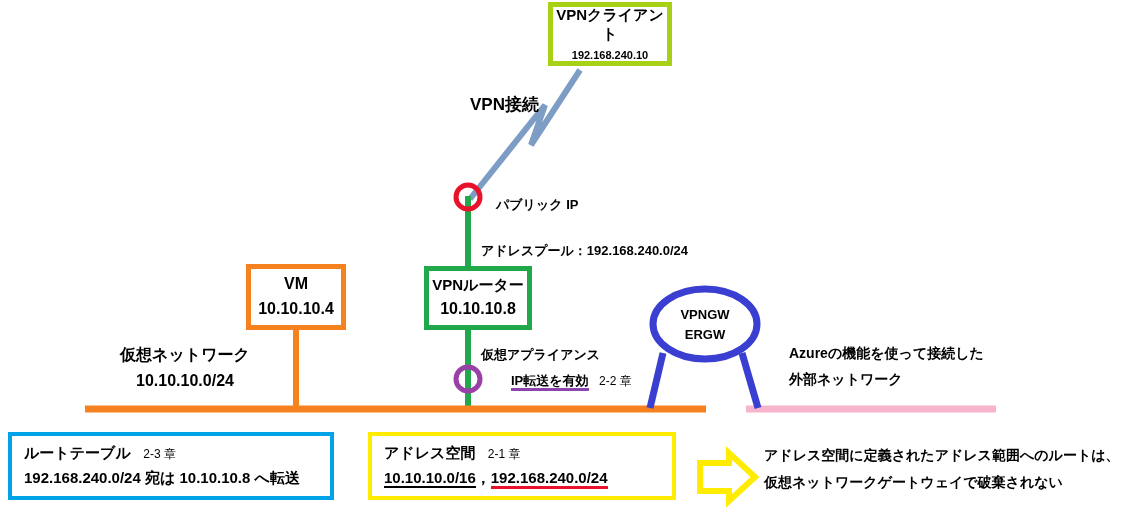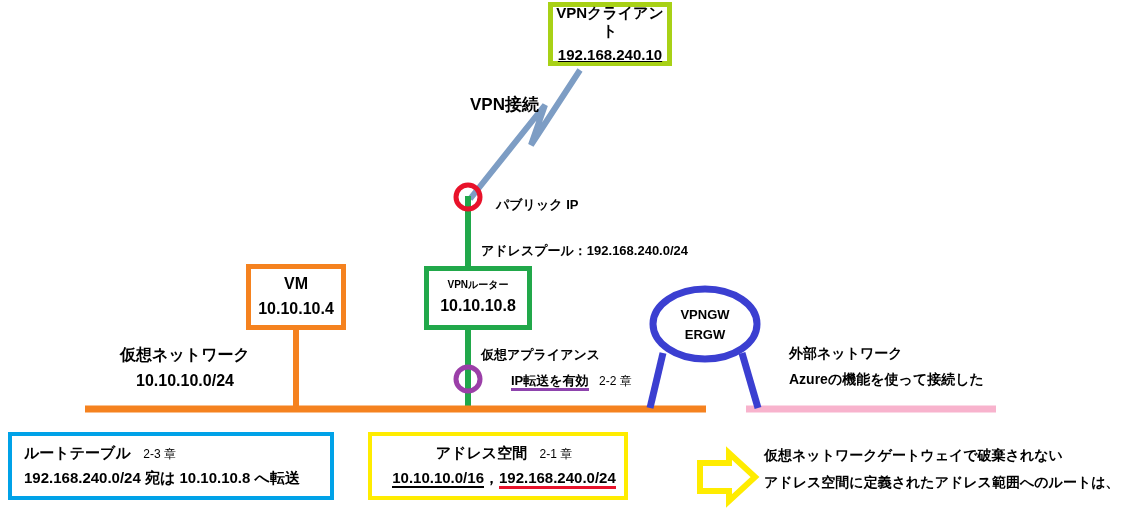--- a/index.html
+++ b/index.html
@@ -110,36 +110,36 @@
 
     <circle cx="468" cy="197" r="12" fill="none" stroke="#e8122a" stroke-width="5"></circle>
 
     <circle cx="468" cy="379" r="12" fill="none" stroke="#9b3fa8" stroke-width="5"></circle>
 
     <polygon points="700,463 729,463 729,453 755,477 729,501 729,491 700,491" fill="#ffffff" stroke="#ffec00" stroke-width="6" stroke-linejoin="miter"></polygon>
   </svg>
 
   <div class="node-box" style="left:548px; top:2px; width:124px; height:64px; border:5px solid #a8d116;">
     <div class="node-title" style="font-size:15px;">VPNクライアント</div>
-    <div class="node-sub" style="font-size:15px; margin-top:4px;text-decoration:underline;">192.168.240.10</div>
+    <div class="node-sub" style="font-size:11px; margin-top:4px;">192.168.240.10</div>
   </div>
 
   <div class="label label-bold" style="left:470px; top:93px; font-size:17px;">VPN接続</div>
 
   <div class="label label-bold" style="left:496px; top:196px; font-size:13px;">パブリック IP</div>
 
   <div class="label label-bold" style="left:481px; top:242px; font-size:13px;">アドレスプール：192.168.240.0/24</div>
 
   <div class="node-box" style="left:246px; top:264px; width:100px; height:66px; border:5px solid #f5821f;">
     <div class="node-title" style="font-size:16px;">VM</div>
     <div class="node-sub" style="font-size:16px; margin-top:5px;">10.10.10.4</div>
   </div>
 
   <div class="node-box" style="left:424px; top:266px; width:108px; height:64px; border:5px solid #21a84a;">
-    <div class="node-title" style="font-size:10px;">VPNルーター</div>
+    <div class="node-title" style="font-size:15px;">VPNルーター</div>
     <div class="node-sub" style="font-size:16px; margin-top:4px;">10.10.10.8</div>
   </div>
 
   <div style="position:absolute; left:653px; top:305px; width:104px; text-align:center;">
     <div style="font-size:13px; font-weight:bold; color:#000; line-height:1.5;">VPNGW</div>
     <div style="font-size:13px; font-weight:bold; color:#000; line-height:1.5;">ERGW</div>
   </div>
 
   <div class="label label-bold" style="left:481px; top:346px; font-size:13px;">仮想アプライアンス</div>
 
@@ -147,40 +147,40 @@
     <span class="u-purple" style="font-size:13px; font-weight:bold; color:#000;">IP転送を有効</span>
     <span class="chapter" style="margin-left:6px;">2-2 章</span>
   </div>
 
   <div style="position:absolute; left:90px; top:342px; width:190px; text-align:center;">
     <div class="label-bold" style="font-size:16px; color:#000; line-height:1.6;">仮想ネットワーク</div>
     <div class="label-bold" style="font-size:16px; color:#000; line-height:1.6;">10.10.10.0/24</div>
   </div>
 
   <div style="position:absolute; left:789px; top:341px;">
+    <div class="label-bold" style="font-size:14px; color:#000; line-height:1.85; white-space:nowrap;">Azureの機能を使って接続した</div>
     <div class="label-bold" style="font-size:14px; color:#000; line-height:1.85; white-space:nowrap;">外部ネットワーク</div>
-    <div class="label-bold" style="font-size:14px; color:#000; line-height:1.85; white-space:nowrap;">Azureの機能を使って接続した</div>
   </div>
 
   <div class="info-box" style="left:8px; top:432px; width:326px; height:68px; border:4px solid #00a2e8;">
     <div class="info-line" style="padding-left:12px;">
       <span class="info-head" style="font-size:15px;">ルートテーブル</span>
       <span class="chapter" style="margin-left:8px;">2-3 章</span>
     </div>
     <div class="info-line info-head" style="padding-left:12px; font-size:15px; margin-top:6px;">192.168.240.0/24 宛は 10.10.10.8 へ転送</div>
   </div>
 
-  <div class="info-box" style="left:368px; top:432px; width:260px; height:68px; border:4px solid #ffec00;text-align:center;">
+  <div class="info-box" style="left:368px; top:432px; width:308px; height:68px; border:4px solid #ffec00;">
     <div class="info-line" style="padding-left:12px;">
       <span class="info-head" style="font-size:15px;">アドレス空間</span>
       <span class="chapter" style="margin-left:8px;">2-1 章</span>
     </div>
     <div class="info-line" style="padding-left:12px; margin-top:6px;">
       <span class="info-head u-black" style="font-size:15px;">10.10.10.0/16</span><span class="info-head" style="font-size:15px;">，</span><span class="info-head u-red" style="font-size:15px;">192.168.240.0/24</span>
     </div>
   </div>
 
   <div style="position:absolute; left:764px; top:442px;">
+    <div class="label-bold" style="font-size:14px; color:#000; line-height:1.95; white-space:nowrap;">アドレス空間に定義されたアドレス範囲へのルートは、</div>
     <div class="label-bold" style="font-size:14px; color:#000; line-height:1.95; white-space:nowrap;">仮想ネットワークゲートウェイで破棄されない</div>
-    <div class="label-bold" style="font-size:14px; color:#000; line-height:1.95; white-space:nowrap;">アドレス空間に定義されたアドレス範囲へのルートは、</div>
   </div>
 
 </div>
 
 </body></html>

